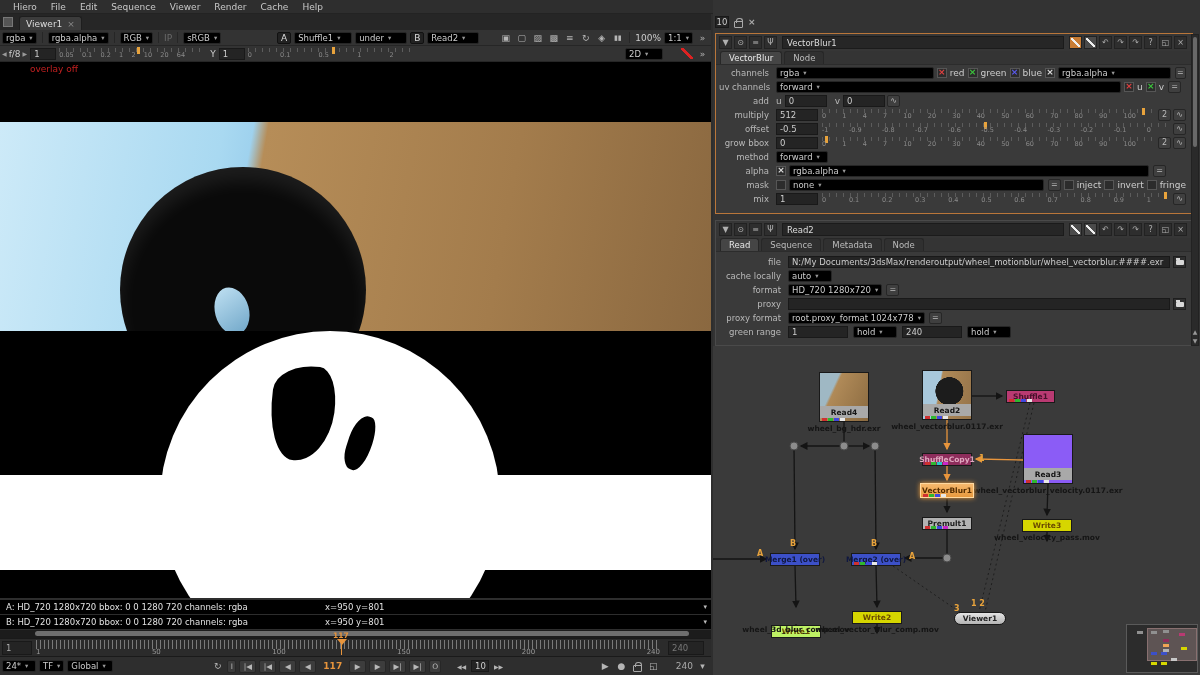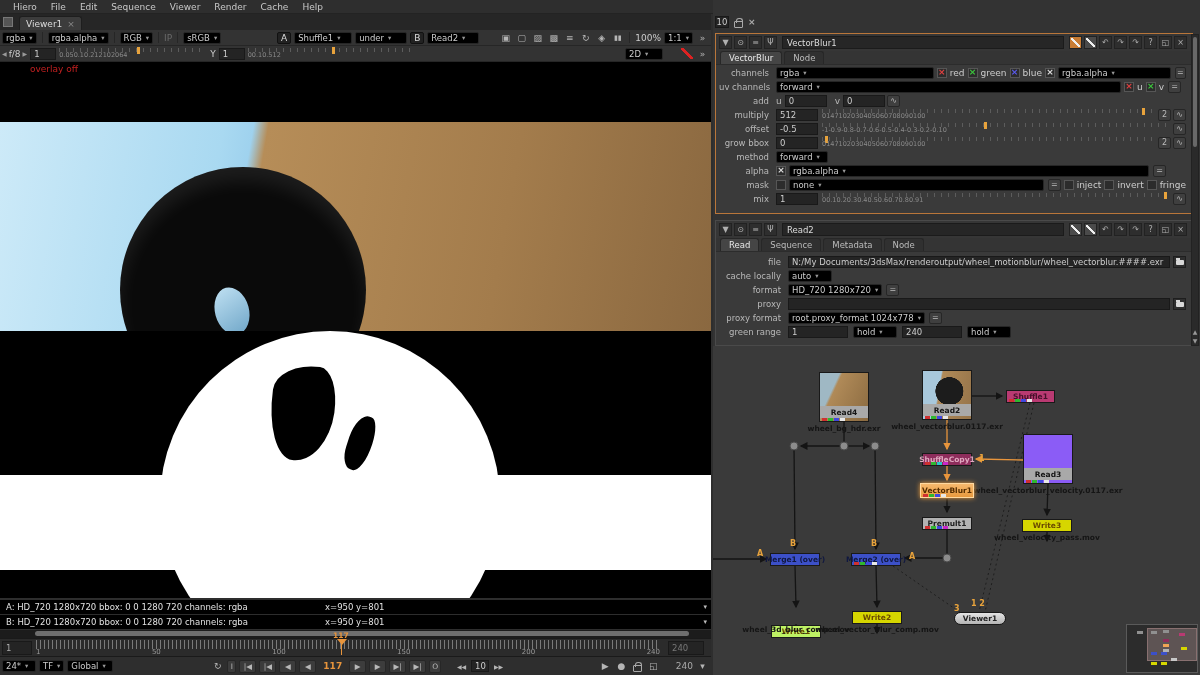--- a/index.html
+++ b/index.html
@@ -17,21 +17,21 @@
 .dd .ar{margin-left:4px;font-size:6.5px;color:#999}
 .badge{background:#222;border:1px solid #111;border-radius:2px;padding:0 3px;height:12px;display:flex;align-items:center;color:#ddd}
 .dim{color:#6a6a6a}
 .ico{width:13px;height:12px;display:inline-flex;align-items:center;justify-content:center;color:#b5b5b5;font-size:9px}
 .sep{width:1px;height:11px;background:#262626;margin:0 2px}
 .gain{display:flex;align-items:center;gap:2px}
 .tinyar{font-size:6px;color:#999}
 .inp{height:12px;background:#242424;border:1px solid #191919;color:#ccc;padding:0 3px;font-size:8.5px;display:inline-flex;align-items:center}
 .sl{position:relative;height:13px}
 .sl::before{content:"";position:absolute;left:0;right:0;top:1px;height:4px;background:repeating-linear-gradient(90deg,#5c5c5c 0 1px,transparent 1px 7px)}
-.sl .tk{position:absolute;left:0;right:3px;top:5px;display:flex;font-size:6.5px;color:#8a8a8a;line-height:1}
+.sl .tk{position:absolute;left:0;right:16px;top:5px;display:flex;justify-content:space-between;font-size:6.5px;color:#8a8a8a;line-height:1}
 .sl .mk{position:absolute;top:0;width:3px;height:7px;background:#e8a33c}
 .pen{width:12px;height:11px;background:linear-gradient(45deg,transparent 40%,#d22 42%,#d22 58%,transparent 60%)}
 
 .canvas{position:absolute;left:0;top:62px;width:711px;height:536px;background:#000;overflow:hidden}
 .overlayoff{position:absolute;left:30px;top:2px;color:#c22020;font-size:9px}
 .photo{position:absolute;left:0;top:60px;width:711px;height:209px;background:linear-gradient(100deg,#cdeaf8 0%,#a9d9f1 30%,#9fd2ee 34%,#b68d58 36%,#a37c4c 70%,#8a6840 100%);overflow:hidden}
 .tire{position:absolute;left:120px;top:45px;width:246px;height:246px;border-radius:50%;background:#0a0a0a;box-shadow:inset 0 14px 18px rgba(255,255,255,0.08)}
 .rim{position:absolute;left:191px;top:126px;width:160px;height:160px;border-radius:50%;background:radial-gradient(circle at 42% 35%,#8696ac 0%,#3a4welcome558 0%,#39445a 30%,#1a2230 55%,#0c1018 80%)}
 .rimhole{position:absolute;border-radius:50%;background:linear-gradient(160deg,#bfe0f2,#6fa6c8)}
 .matte-dome{position:absolute;left:160px;top:269px;width:340px;height:340px;border-radius:50%;background:#fff}

